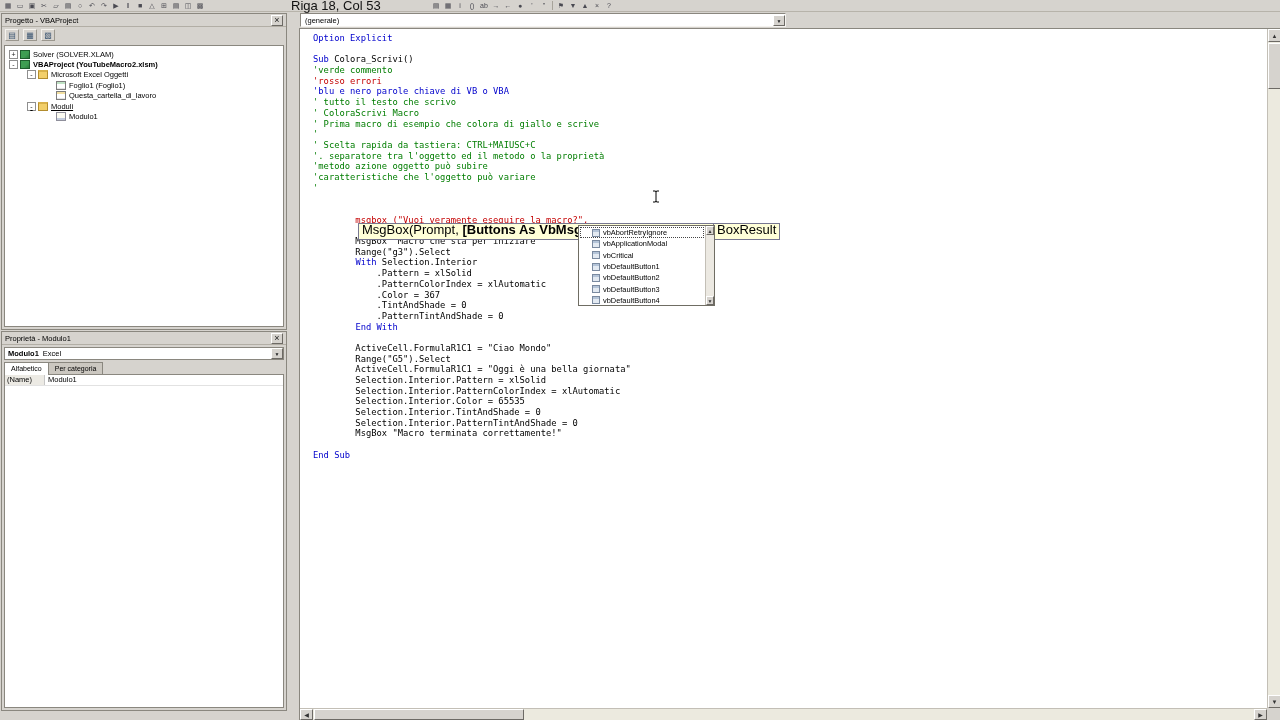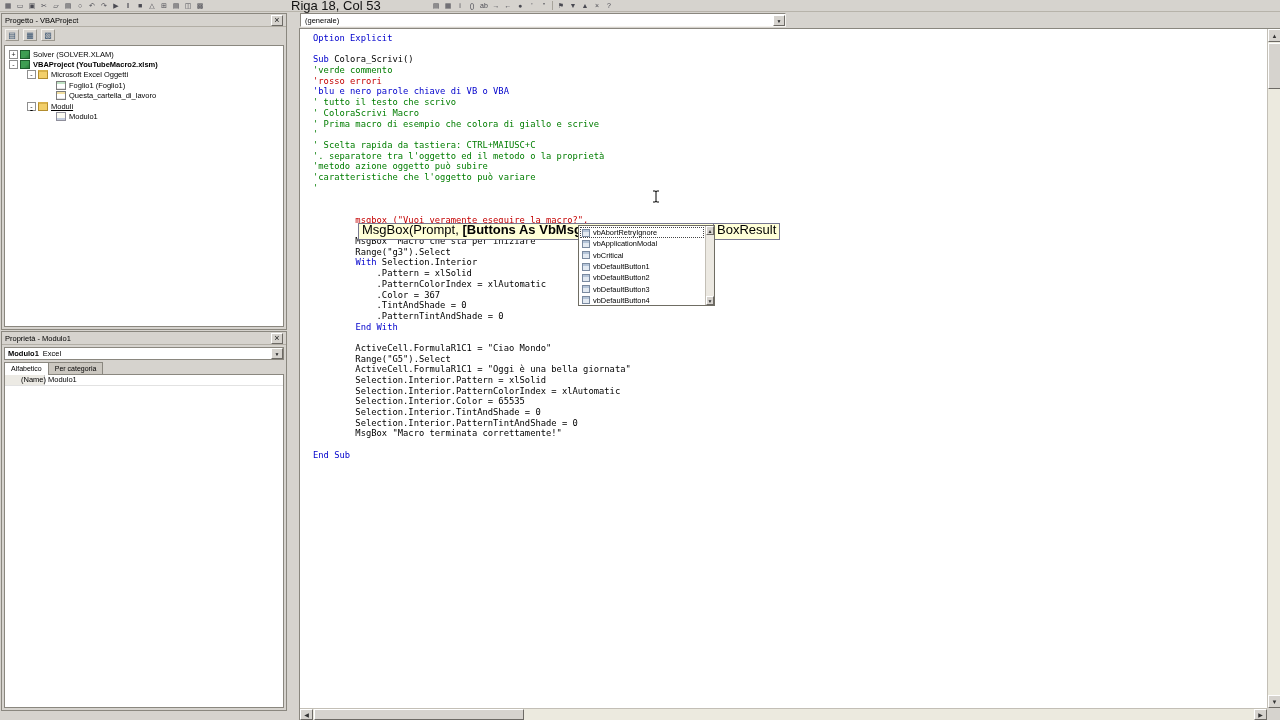--- a/index.html
+++ b/index.html
@@ -44,21 +44,21 @@
     border:1px solid #8a877f;font-size:7.5px;display:flex;align-items:center;padding-left:3px;white-space:nowrap;}
   .props-combo .obj-name{font-weight:bold;margin-right:4px;}
   .combo-arrow{margin-left:auto;width:12px;height:11px;background:#d6d3ce;
     border:1px solid;border-color:#fff #6d6a65 #6d6a65 #fff;font-size:5px;line-height:11px;text-align:center;color:#222;flex:none;}
   .props-tabs{position:absolute;left:2px;top:30px;height:13px;display:flex;font-size:7px;}
   .props-tab{padding:0 6px;line-height:12px;border:1px solid #8a877f;border-bottom:none;background:#cbc7c0;margin-right:-1px;}
   .props-tab.active{background:#fff;position:relative;z-index:2;}
   .props-grid{position:absolute;left:2px;right:2px;top:42px;bottom:2px;background:#fff;
     border:1px solid #8a877f;font-size:7.5px;overflow:hidden;}
   .prop-row{display:flex;height:11px;border-bottom:1px solid #e2e2e2;}
-  .prop-name{width:40px;border-right:1px solid #c6c6c6;padding-left:16px;background:#eceae4;}
+  .prop-name{width:40px;border-right:1px solid #c6c6c6;padding-left:2px;background:#eceae4;}
   .prop-value{flex:1;padding-left:3px;}
 
   
   .code-combo{position:absolute;top:13px;height:14px;background:#fff;border:1px solid;
     border-color:#8a877f #f5f3ef #f5f3ef #8a877f;display:flex;align-items:center;
     padding-left:4px;font-size:7.5px;white-space:nowrap;}
   .obj-combo{left:300px;width:486px;}
   .proc-combo{left:788px;width:488px;}
 
   
@@ -73,21 +73,21 @@
   .tooltip{position:absolute;height:17px;background:#ffffd8;border:1px solid #777791;
     font-size:13px;line-height:11px;padding:0 3px;white-space:nowrap;z-index:5;}
   .tooltip-main{left:58px;top:194px;}
   .tooltip-tail{left:413px;top:194px;}
   .tooltip b{font-weight:bold;}
 
   
   .autocomplete{position:absolute;left:278px;top:196px;width:137px;height:81px;background:#fff;
     border:1px solid #6f6d63;z-index:6;font-size:7.4px;}
   .ac-list{position:absolute;left:1px;top:1px;right:10px;bottom:1px;overflow:hidden;}
-  .ac-item{height:11.3px;display:flex;align-items:center;padding-left:2px;white-space:nowrap;}
+  .ac-item{height:11.3px;display:flex;align-items:center;padding-left:12px;white-space:nowrap;}
   .ac-item.focused{outline:1px dotted #444;outline-offset:-1px;}
   .ac-icon{width:8px;height:8px;margin-right:3px;flex:none;background:#e3eaf2;
     border:1px solid #7a8aa0;box-shadow:inset 0 2px 0 #b4c4d8;}
   .ac-scroll{position:absolute;right:0;top:0;width:9px;bottom:0;background:#ece9e2;border-left:1px solid #c3bfb6;}
   .ac-btn{position:absolute;left:0;width:8px;height:9px;background:#d6d3ce;font-size:5px;
     line-height:9px;text-align:center;color:#333;border:1px solid;border-color:#fff #6d6a65 #6d6a65 #fff;}
   .ac-up{top:0}.ac-down{bottom:0}
 
   
   .vscroll{position:absolute;right:0;top:0;width:13px;height:100%;background:#eceadf;border-left:1px solid #c3bfb6;}

